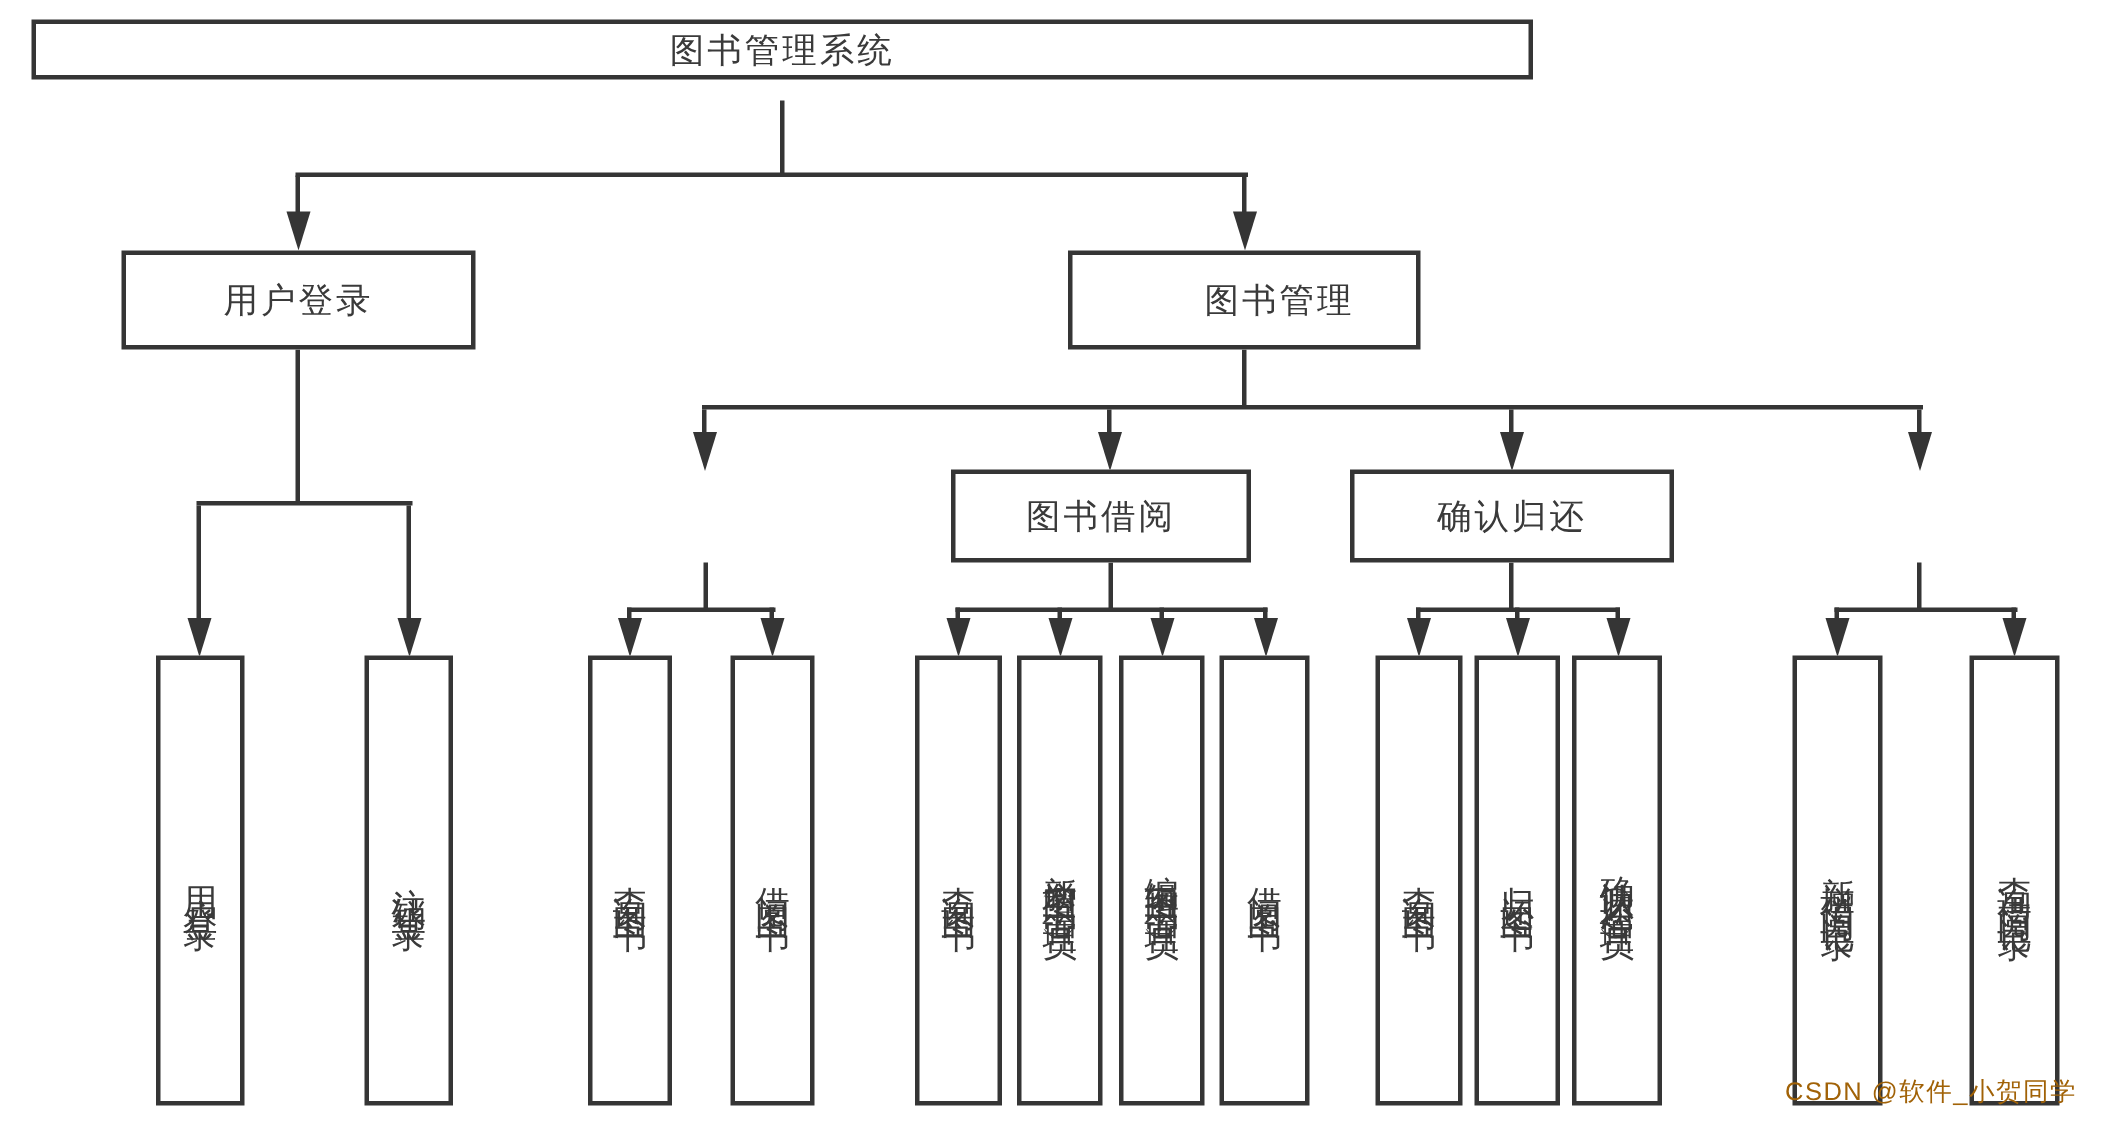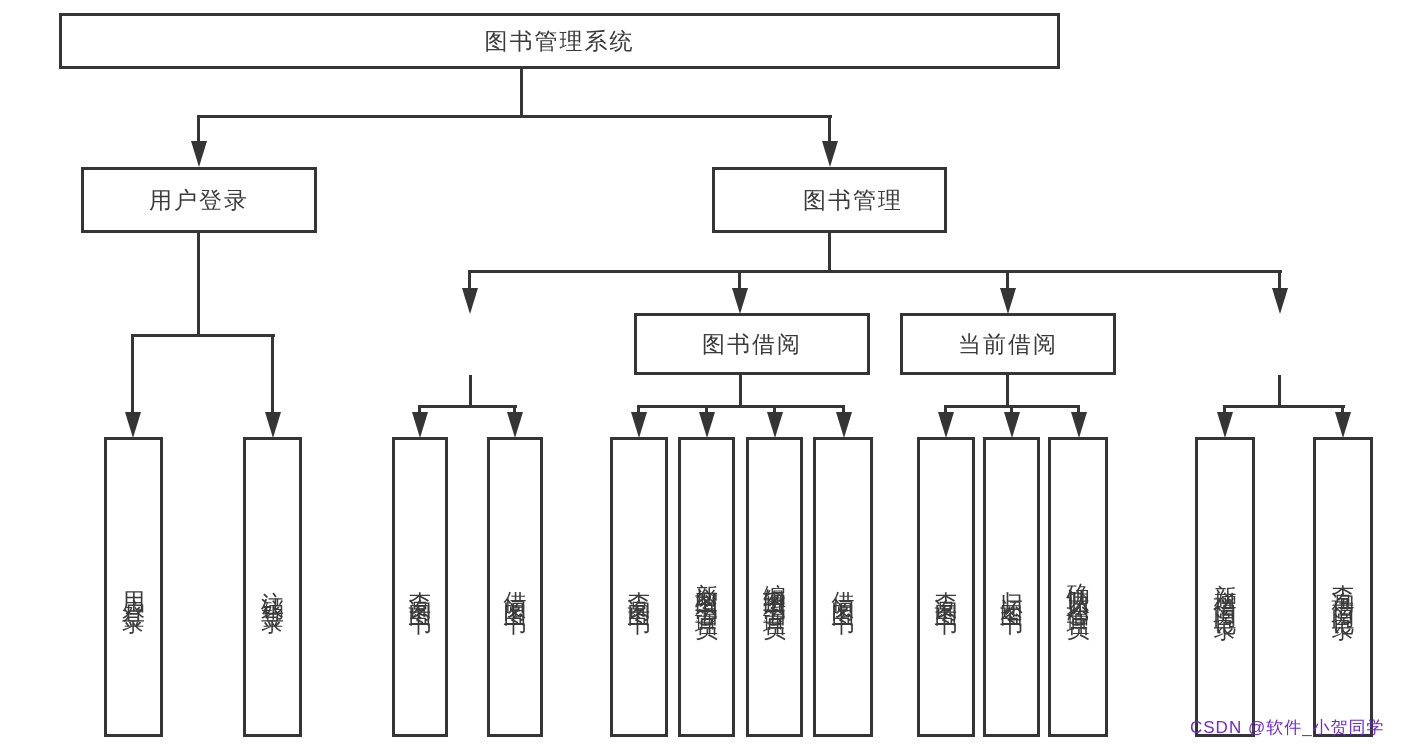--- a/index.html
+++ b/index.html
@@ -48,33 +48,33 @@
     position: absolute;
     width: 0;
     height: 0;
     border-left: 8px solid transparent;
     border-right: 8px solid transparent;
     border-top: 26px solid #353535;
     z-index: 1;
   }
   .watermark {
     position: absolute;
-    color: #6d28d9;
+    color: #a16207;
     font-size: 17px;
     letter-spacing: 1px;
     white-space: nowrap;
     z-index: 10;
   }
 </style>
 </head>
 <body>
 
 <div class="canvas">
 
-  <div class="node h-node" style="left:21px; top:13px; width:1001px; height:56px;margin-left:38px;">图书管理系统</div>
+  <div class="node h-node" style="left:21px; top:13px; width:1001px; height:40px;">图书管理系统</div>
 
   <div class="line" style="left:520px; top:67px; width:3px; height:50px;"></div>
   <div class="line" style="left:197px; top:115px; width:635px; height:3px;"></div>
   <div class="line" style="left:197px; top:117px; width:3px; height:26px;"></div>
   <div class="arrowhead" style="left:191px; top:141px;"></div>
   <div class="line" style="left:828px; top:117px; width:3px; height:26px;"></div>
   <div class="arrowhead" style="left:822px; top:141px;"></div>
 
   <div class="node h-node" style="left:81px; top:167px; width:236px; height:66px;">用户登录</div>
   <div class="node h-node" style="left:712px; top:167px; width:235px; height:66px;padding-left:47px;">图书管理</div>
@@ -90,22 +90,22 @@
   <div class="line" style="left:468px; top:270px; width:814px; height:3px;"></div>
   <div class="line" style="left:468px; top:273px; width:3px; height:16px;"></div>
   <div class="arrowhead" style="left:462px; top:288px;"></div>
   <div class="line" style="left:738px; top:273px; width:3px; height:16px;"></div>
   <div class="arrowhead" style="left:732px; top:288px;"></div>
   <div class="line" style="left:1006px; top:273px; width:3px; height:16px;"></div>
   <div class="arrowhead" style="left:1000px; top:288px;"></div>
   <div class="line" style="left:1278px; top:273px; width:3px; height:16px;"></div>
   <div class="arrowhead" style="left:1272px; top:288px;"></div>
 
-  <div class="node h-node" style="left:634px; top:313px; width:236px; height:62px;">图书借阅</div>
-  <div class="node h-node" style="left:900px; top:313px; width:216px; height:62px;">当前借阅</div>
+  <div class="node h-node" style="left:634px; top:313px; width:200px; height:62px;">图书借阅</div>
+  <div class="node h-node" style="left:900px; top:313px; width:216px; height:62px;">确认归还</div>
 
   <div class="line" style="left:469px; top:375px; width:3px; height:32px;"></div>
   <div class="line" style="left:418px; top:405px; width:99px; height:3px;"></div>
   <div class="line" style="left:418px; top:405px; width:3px; height:9px;"></div>
   <div class="arrowhead" style="left:412px; top:412px;"></div>
   <div class="line" style="left:513px; top:405px; width:3px; height:9px;"></div>
   <div class="arrowhead" style="left:507px; top:412px;"></div>
 
   <div class="line" style="left:739px; top:375px; width:3px; height:32px;"></div>
   <div class="line" style="left:637px; top:405px; width:208px; height:3px;"></div>

